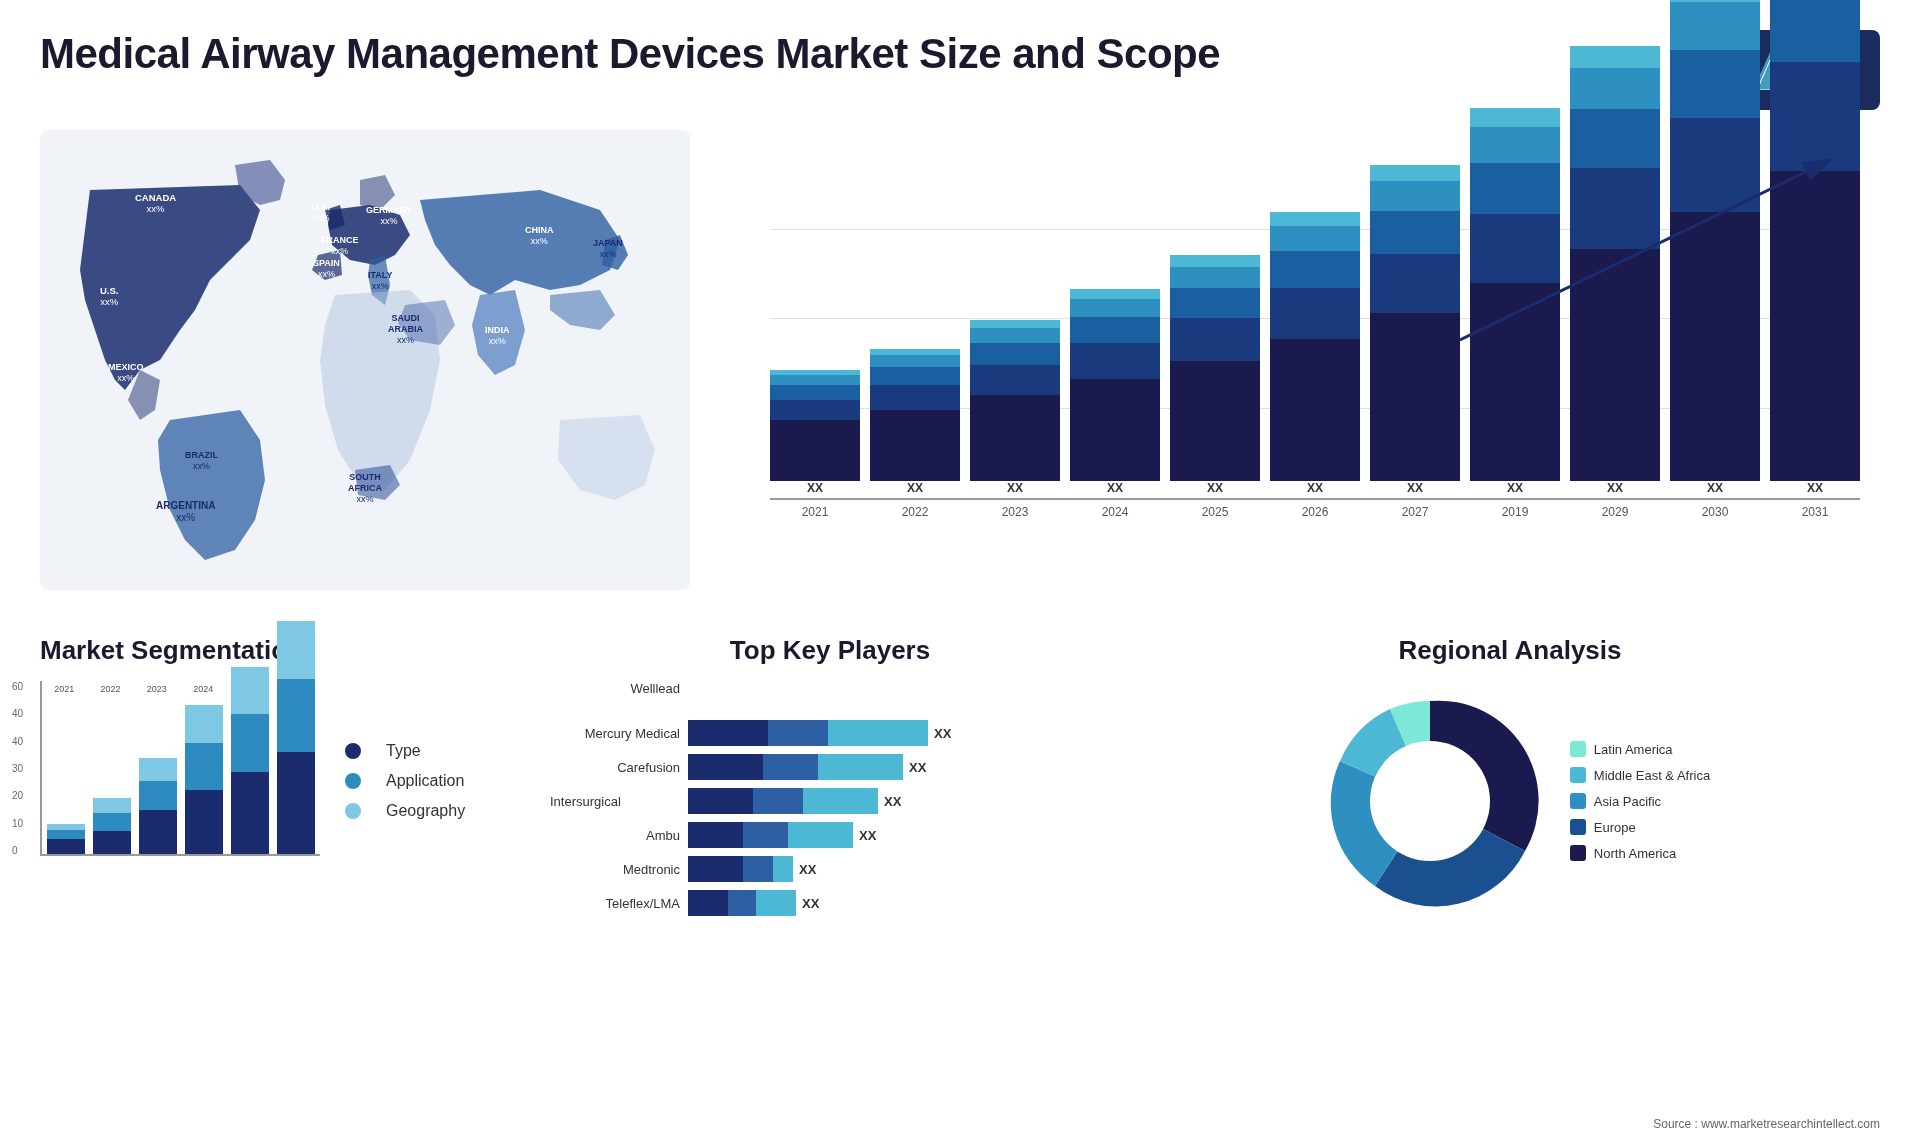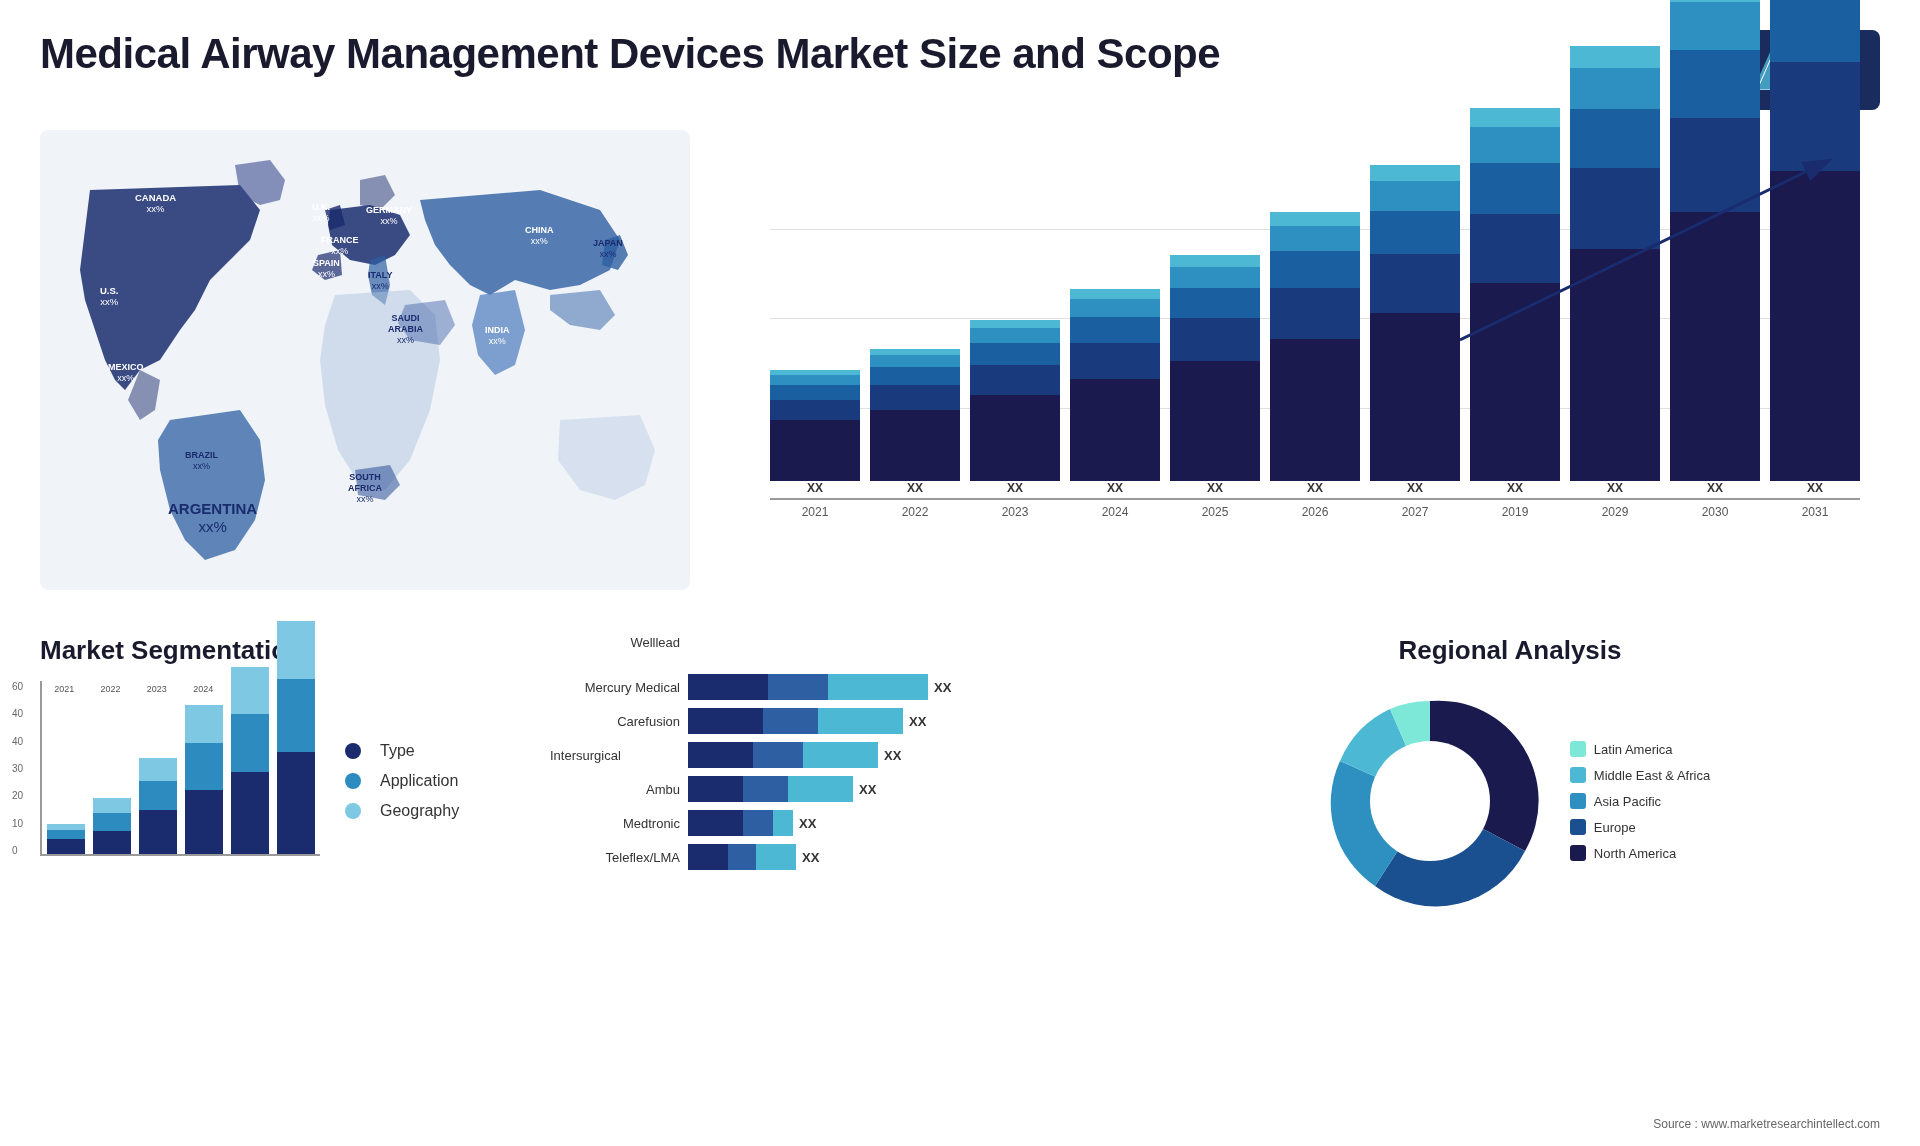--- a/index.html
+++ b/index.html
@@ -90,21 +90,21 @@
 
     .seg-legend {
       display: flex;
       flex-direction: column;
       gap: 12px;
     }
 
     .legend-item {
       display: flex;
       align-items: center;
-      gap: 19px;
+      gap: 25px;
       font-size: 16px;
       color: #333;
     }
 
     .legend-dot {
       width: 16px;
       height: 16px;
       border-radius: 50%;
     }
 
@@ -231,21 +231,21 @@
           </div>
 
           <div style="position:absolute;top:232px;left:68px;font-size:9px;font-weight:700;color:#fff;text-align:center;line-height:1.2;">
             MEXICO<br><span style="font-weight:400;">xx%</span>
           </div>
 
           <div style="position:absolute;top:320px;left:145px;font-size:9px;font-weight:700;color:#1a2b6e;text-align:center;line-height:1.2;">
             BRAZIL<br><span style="font-weight:400;">xx%</span>
           </div>
 
-          <div style="position:absolute;top:370px;left:128px;font-size:15px;font-weight:700;color:#1a2b6e;text-align:center;line-height:1.2;">
+          <div style="position:absolute;top:370px;left:116px;font-size:10px;font-weight:700;color:#1a2b6e;text-align:center;line-height:1.2;">
             ARGENTINA<br><span style="font-weight:400;">xx%</span>
           </div>
 
           <div style="position:absolute;top:72px;left:272px;font-size:9px;font-weight:700;color:#fff;text-align:center;line-height:1.2;">
             U.K.<br><span style="font-weight:400;">xx%</span>
           </div>
 
           <div style="position:absolute;top:105px;left:281px;font-size:9px;font-weight:700;color:#fff;text-align:center;line-height:1.2;">
             FRANCE<br><span style="font-weight:400;">xx%</span>
           </div>
@@ -523,20 +523,21 @@
           </div>
           <div class="legend-item">
             <div class="legend-dot" style="background:#7ec8e3;"></div>
             <span>Geography</span>
           </div>
         </div>
       </div>
     </div>
 
     <div style="width:560px;flex-shrink:0;">
+      <div class="section-title">Top Key Players</div>
       <div id="players-list">
           <div style="display: flex; align-items: center; margin-bottom: 24px; gap: 8px;">
             <div style="width: 130px; font-size: 13px; color: rgb(51, 51, 51); text-align: right; flex-shrink: 0;">Welllead</div>
           </div>
           <div style="display: flex; align-items: center; margin-bottom: 8px; gap: 8px;">
             <div style="width: 130px; font-size: 13px; color: rgb(51, 51, 51); text-align: right; flex-shrink: 0;">Mercury Medical</div>
             <div style="display: flex; align-items: center; flex: 1 1 0%;">
               <div style="display: flex; height: 26px;">
                 <div style="width: 80px; background: rgb(26, 43, 110); height: 100%;"></div>
                 <div style="width: 60px; background: rgb(46, 95, 163); height: 100%;"></div>

